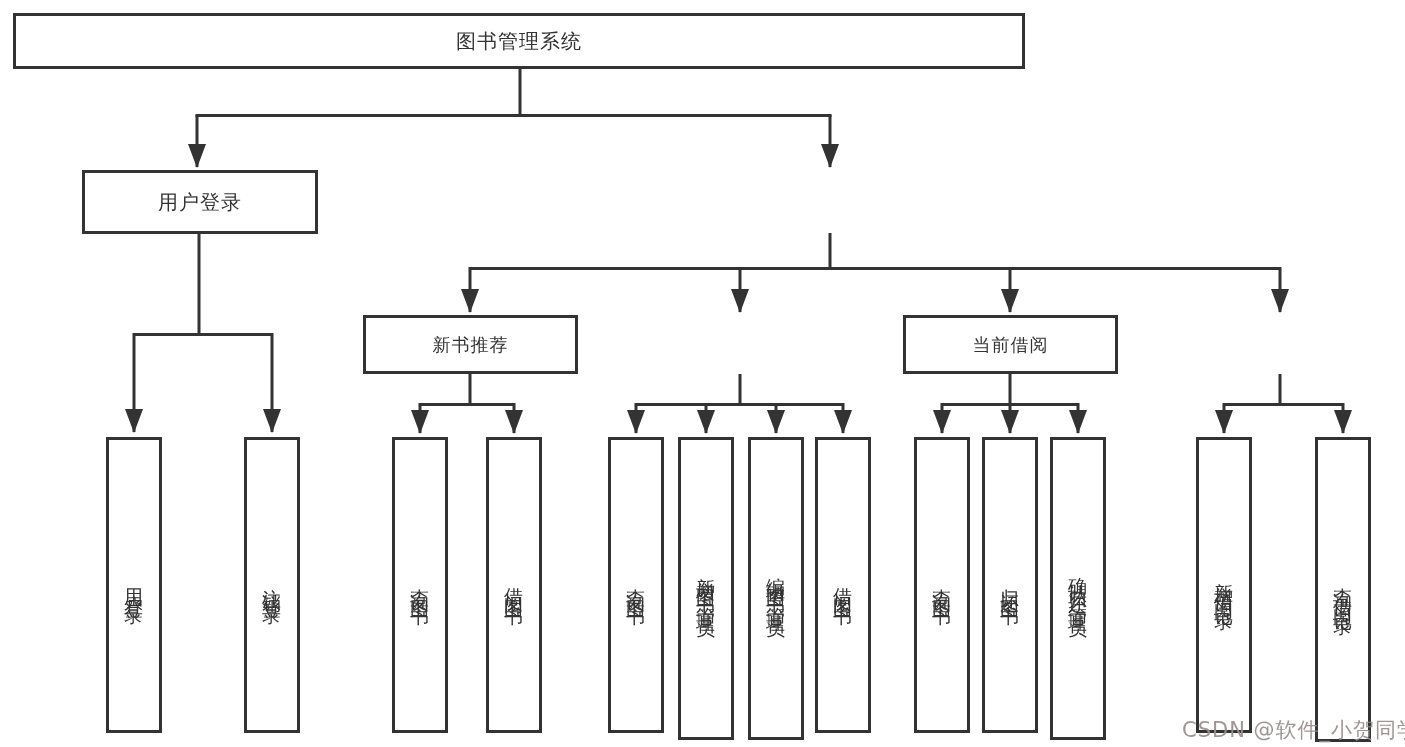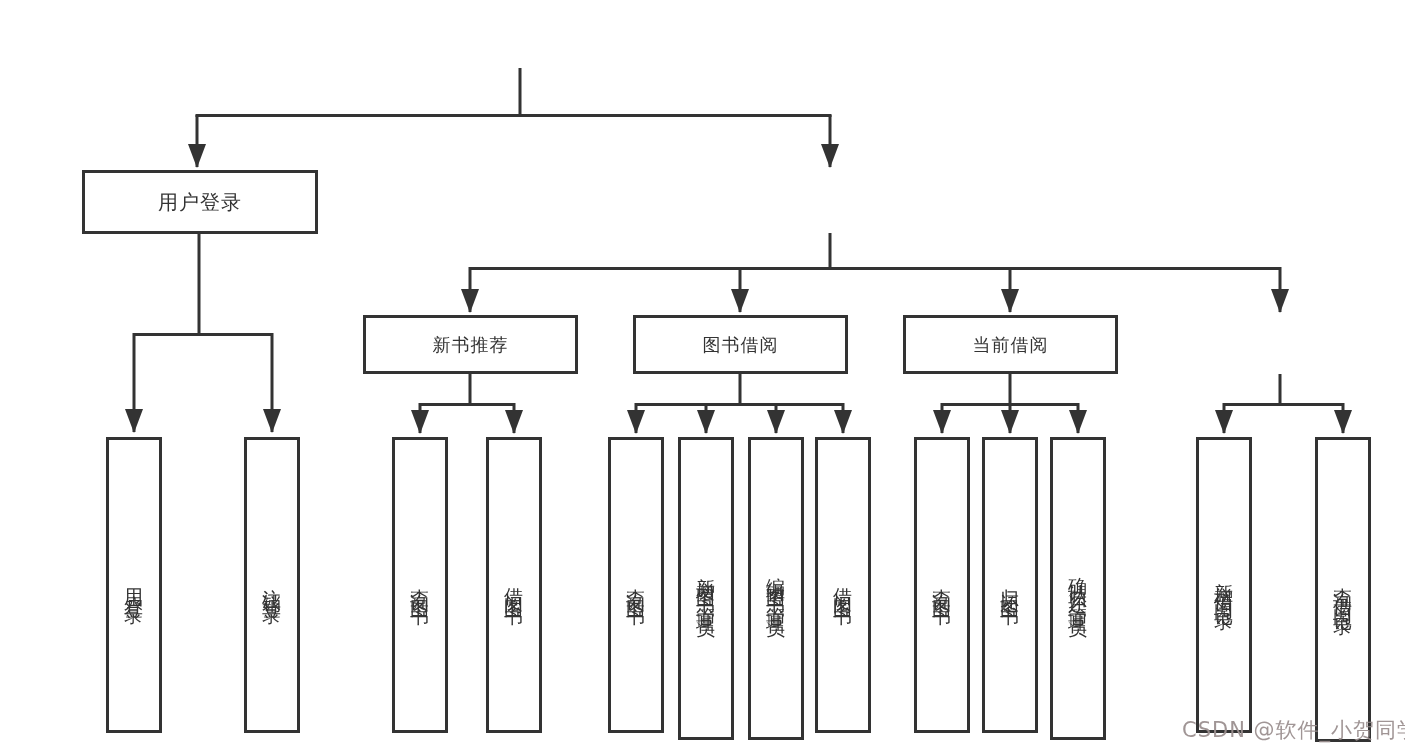--- a/index.html
+++ b/index.html
@@ -93,25 +93,25 @@
       <path d="M942,406 V433" marker-end="url(#arrow)"></path>
       <path d="M1010,406 V433" marker-end="url(#arrow)"></path>
       <path d="M1078,406 V433" marker-end="url(#arrow)"></path>
 
       <path d="M1280,374 V406 M1222.5,404.5 H1344.5"></path>
       <path d="M1224,406 V433" marker-end="url(#arrow)"></path>
       <path d="M1343,406 V433" marker-end="url(#arrow)"></path>
     </g>
   </svg>
 
+  <div class="box root">图书管理系统</div>
 
   <div class="box l1" style="left:82px">用户登录</div>
 
   <div class="box l2" style="left:363px">新书推荐</div>
-  <div class="box l2" style="left:633px">图书借阅</div>
   <div class="box l2" style="left:903px">当前借阅</div>
 
   <div class="box leaf" style="left:106px">
       <span class="vtext">用户登录</span>
     </div>
   <div class="box leaf" style="left:244px">
       <span class="vtext">注销登录</span>
     </div>
   <div class="box leaf" style="left:392px">
       <span class="vtext">查询图书</span>

